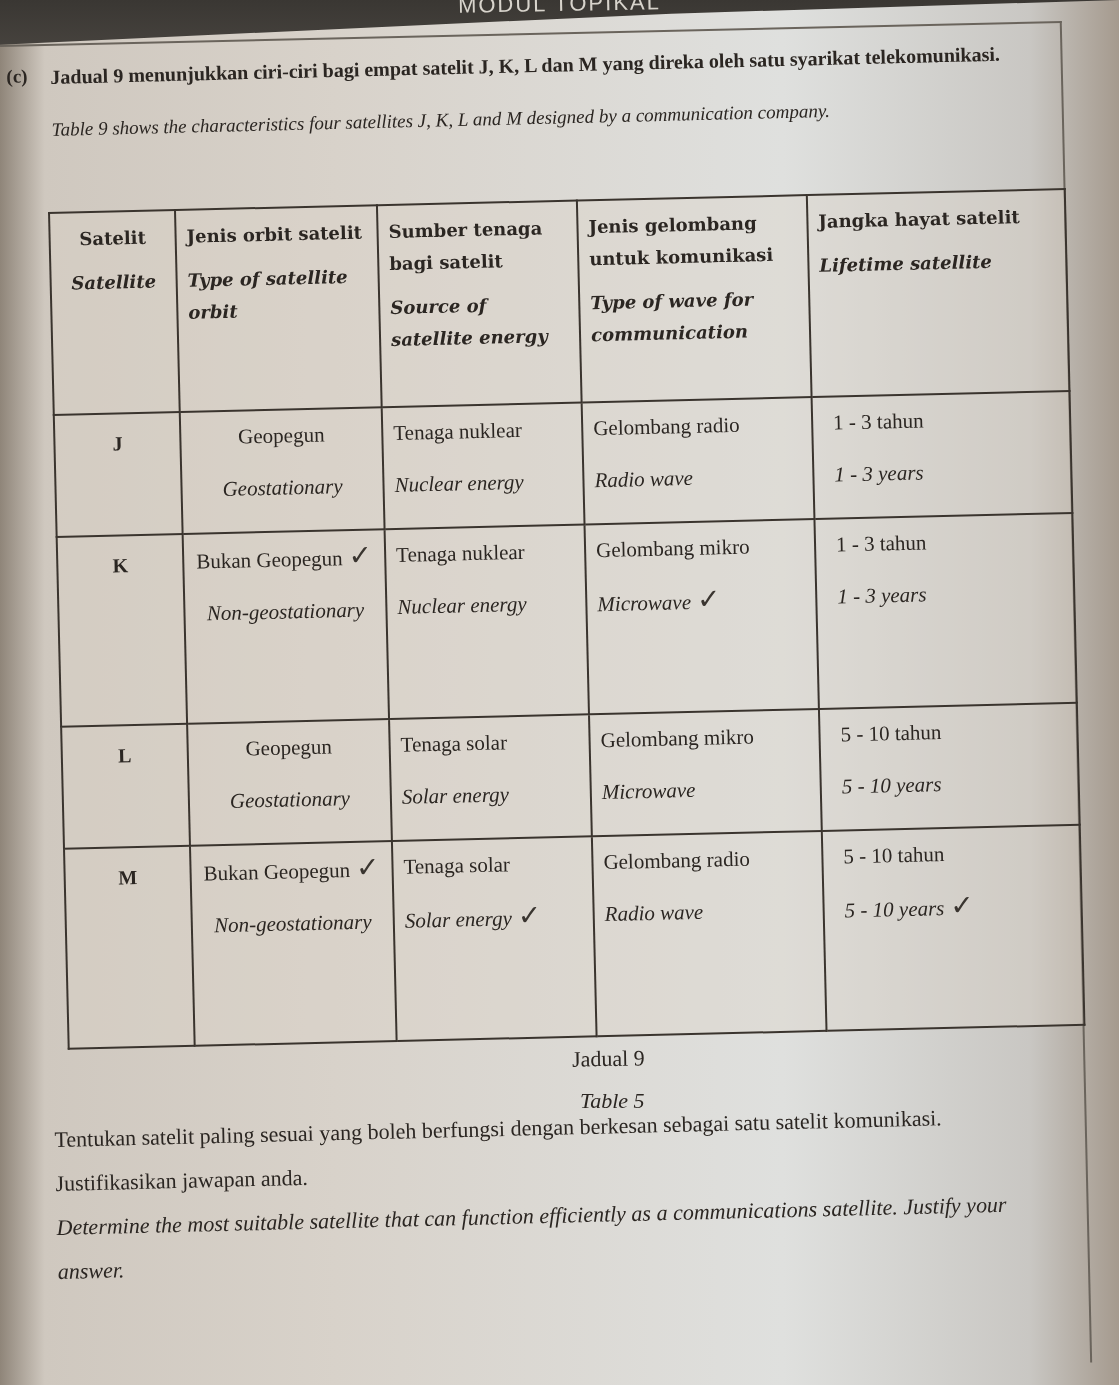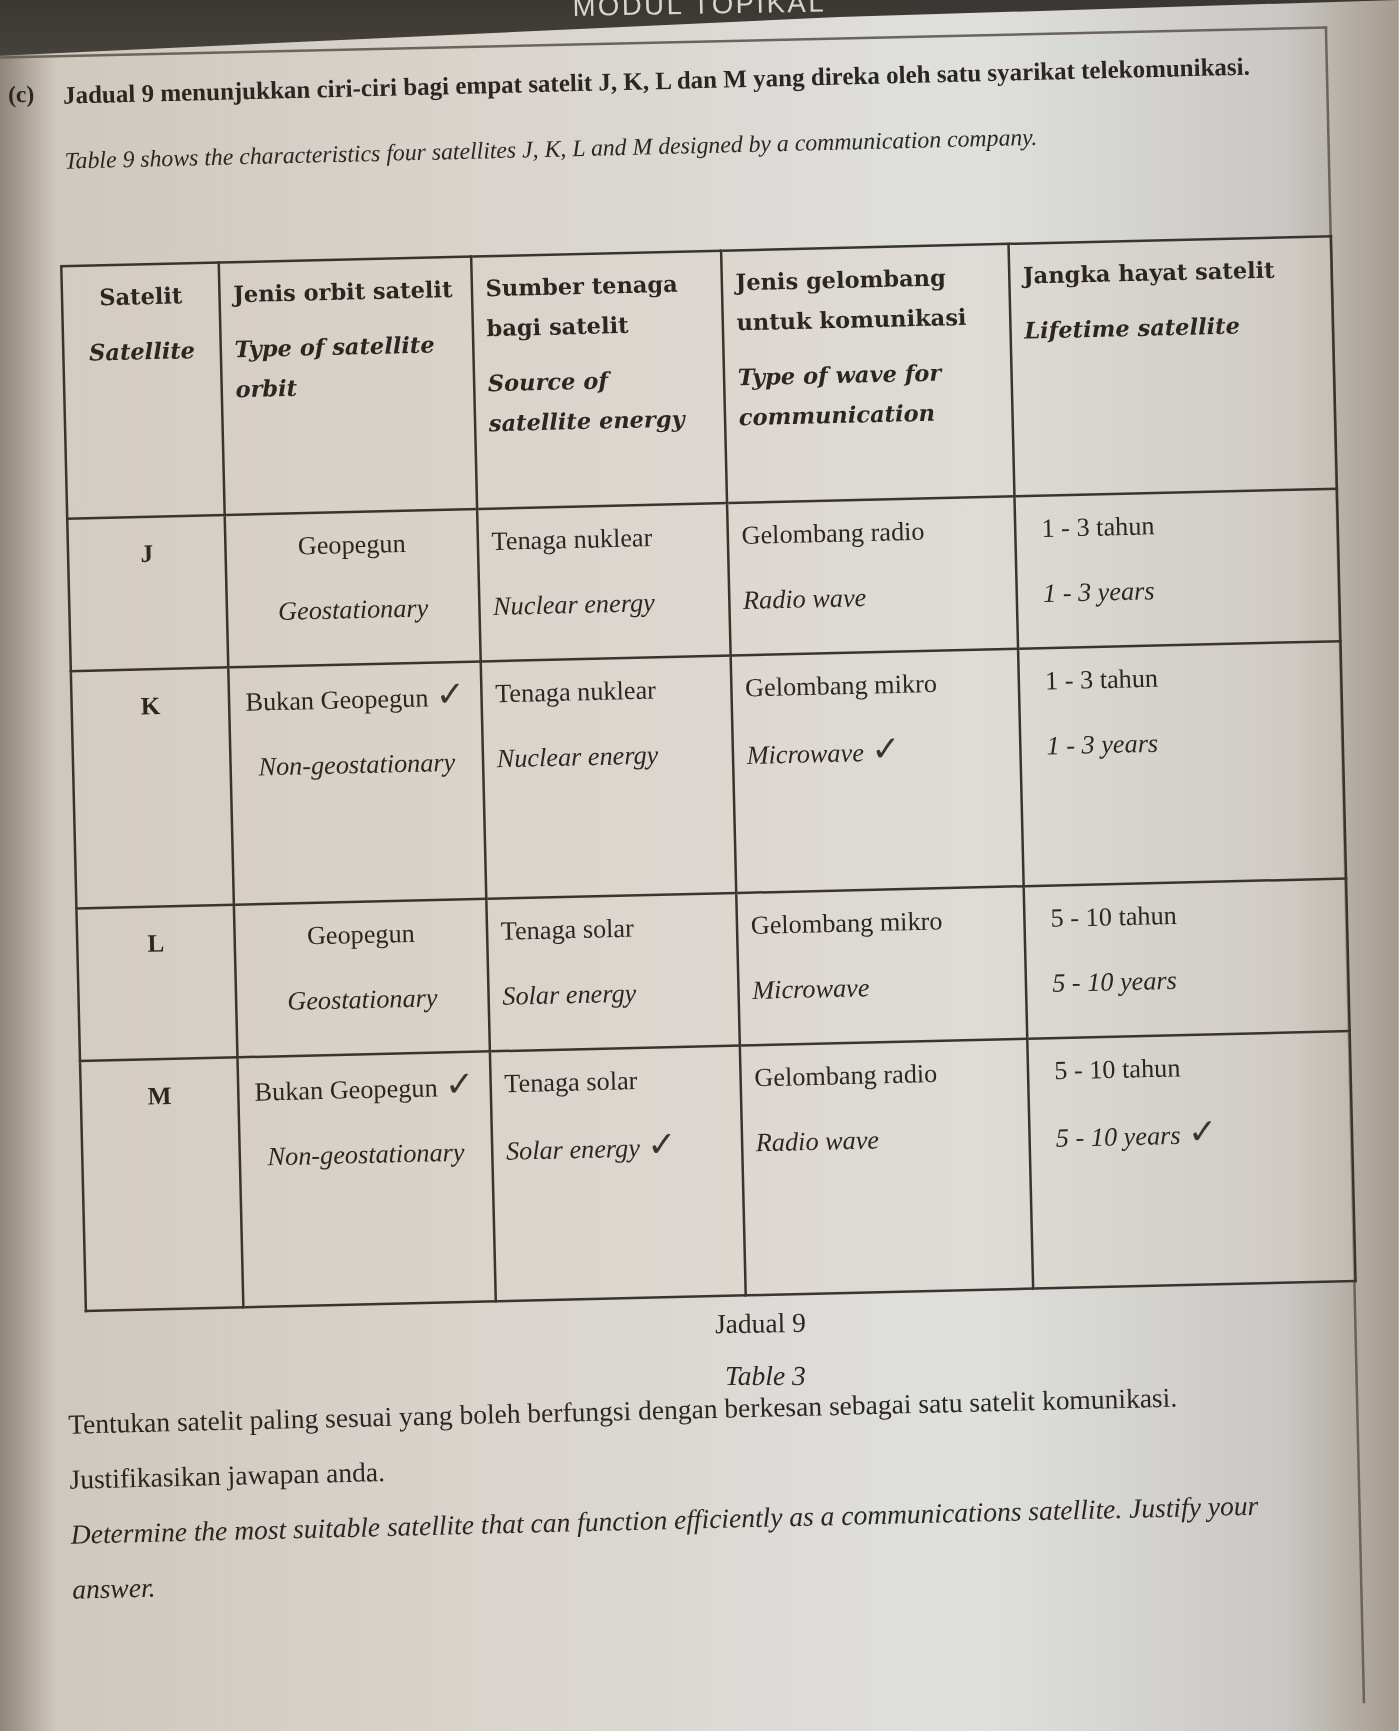--- a/index.html
+++ b/index.html
@@ -170,18 +170,18 @@
       <td class="c-life">
             <span class="ms">5 - 10 tahun</span>
             <span class="en-i"><span>5 - 10 years</span><span class="tick">✓</span></span>
           </td>
     </tr>
   </tbody>
     </table>
 </div>
 
 <div class="caption caption-ms" style="width:auto;text-align:left;">Jadual 9</div>
-<div class="caption caption-en" style="width:auto;text-align:left;">Table 3</div>
+<div class="caption caption-en" style="width:auto;text-align:left;">Table 5</div>
 
 <div class="task">
   <span class="ms-line">Tentukan satelit paling sesuai yang boleh berfungsi dengan berkesan sebagai satu satelit komunikasi. Justifikasikan jawapan anda.</span>
   <span class="en-line">Determine the most suitable satellite that can function efficiently as a communications satellite. Justify your answer.</span>
 </div>
 
 </body></html>

